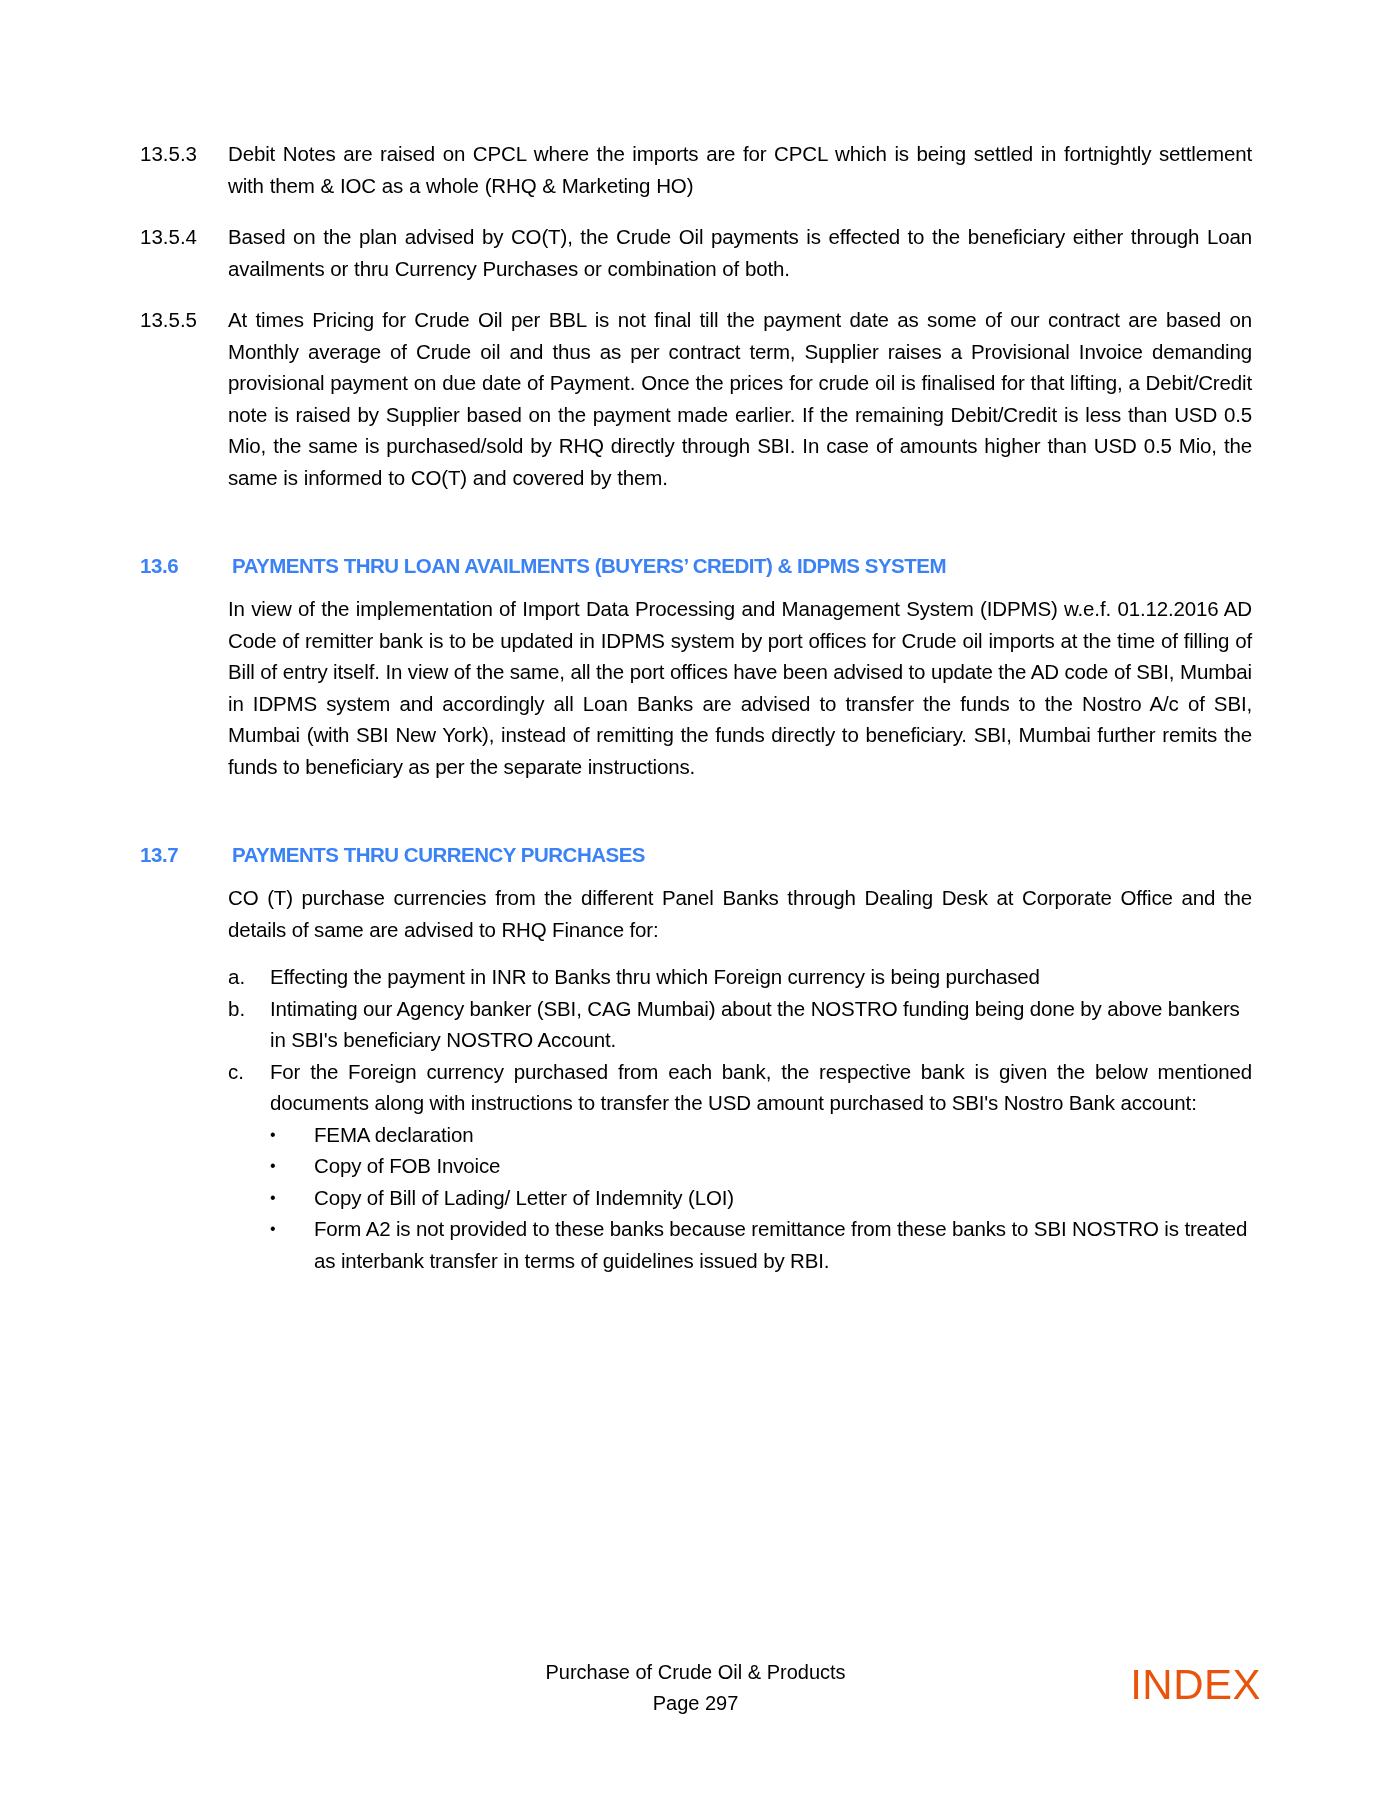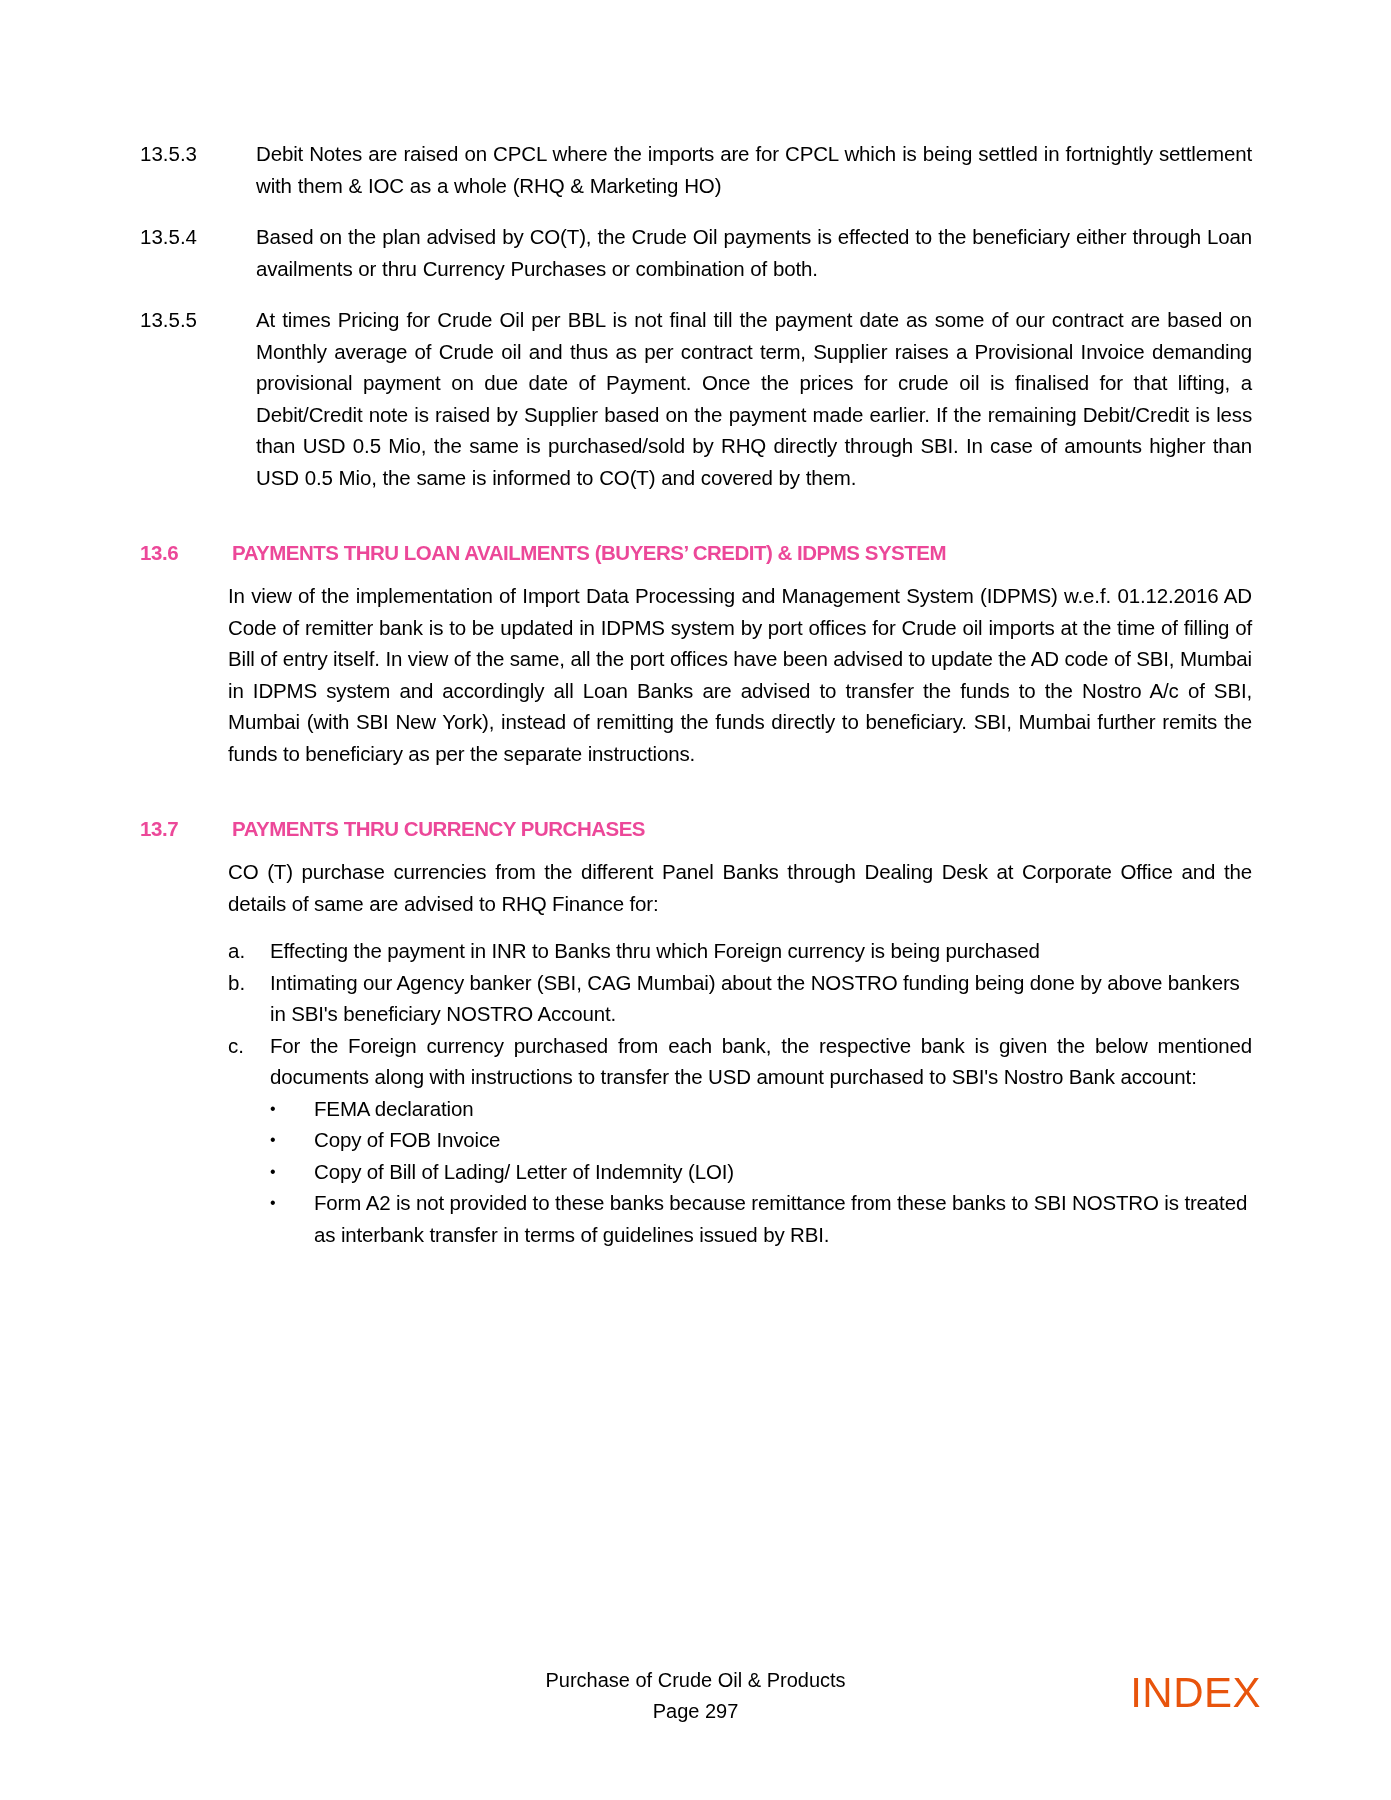--- a/index.html
+++ b/index.html
@@ -24,21 +24,20 @@
     left: 140px;
     top: 138px;
     width: 1112px;
   }
 
   
   .clause {
     display: flex;
     align-items: flex-start;
     margin-bottom: 20px;
-    gap: 28px;
   }
   .clause-num {
     flex: 0 0 88px;
     font-size: 20.5px;
     line-height: 31.5px;
     color: #000;
     white-space: nowrap;
   }
   .clause-body {
     flex: 1 1 auto;
@@ -47,25 +46,25 @@
     text-align: justify;
     text-justify: inter-word;
     letter-spacing: -0.15px;
     word-spacing: 0.3px;
   }
 
   
   .section-head {
     display: flex;
     align-items: center;
-    color: #ec4899;
+    color: #3b82f6;
     font-weight: bold;
     font-size: 20.5px;
     line-height: 30px;
-    margin-top: 45px;
+    margin-top: 58px;
     margin-bottom: 12px;
     letter-spacing: -0.4px;
   }
   .section-head .sh-num {
     flex: 0 0 92px;
   }
   .section-head .sh-title {
     flex: 1 1 auto;
     letter-spacing: -0.5px;
   }
@@ -129,21 +128,21 @@
   }
   .bullet-text.left {
     text-align: left;
   }
 
   
   .footer {
     position: absolute;
     left: 0;
     right: 0;
-    bottom: 45px;
+    bottom: 53px;
     height: 90px;
   }
   .footer-center {
     text-align: center;
     font-size: 20px;
     line-height: 31px;
     color: #000;
   }
   .index-link {
     position: absolute;

